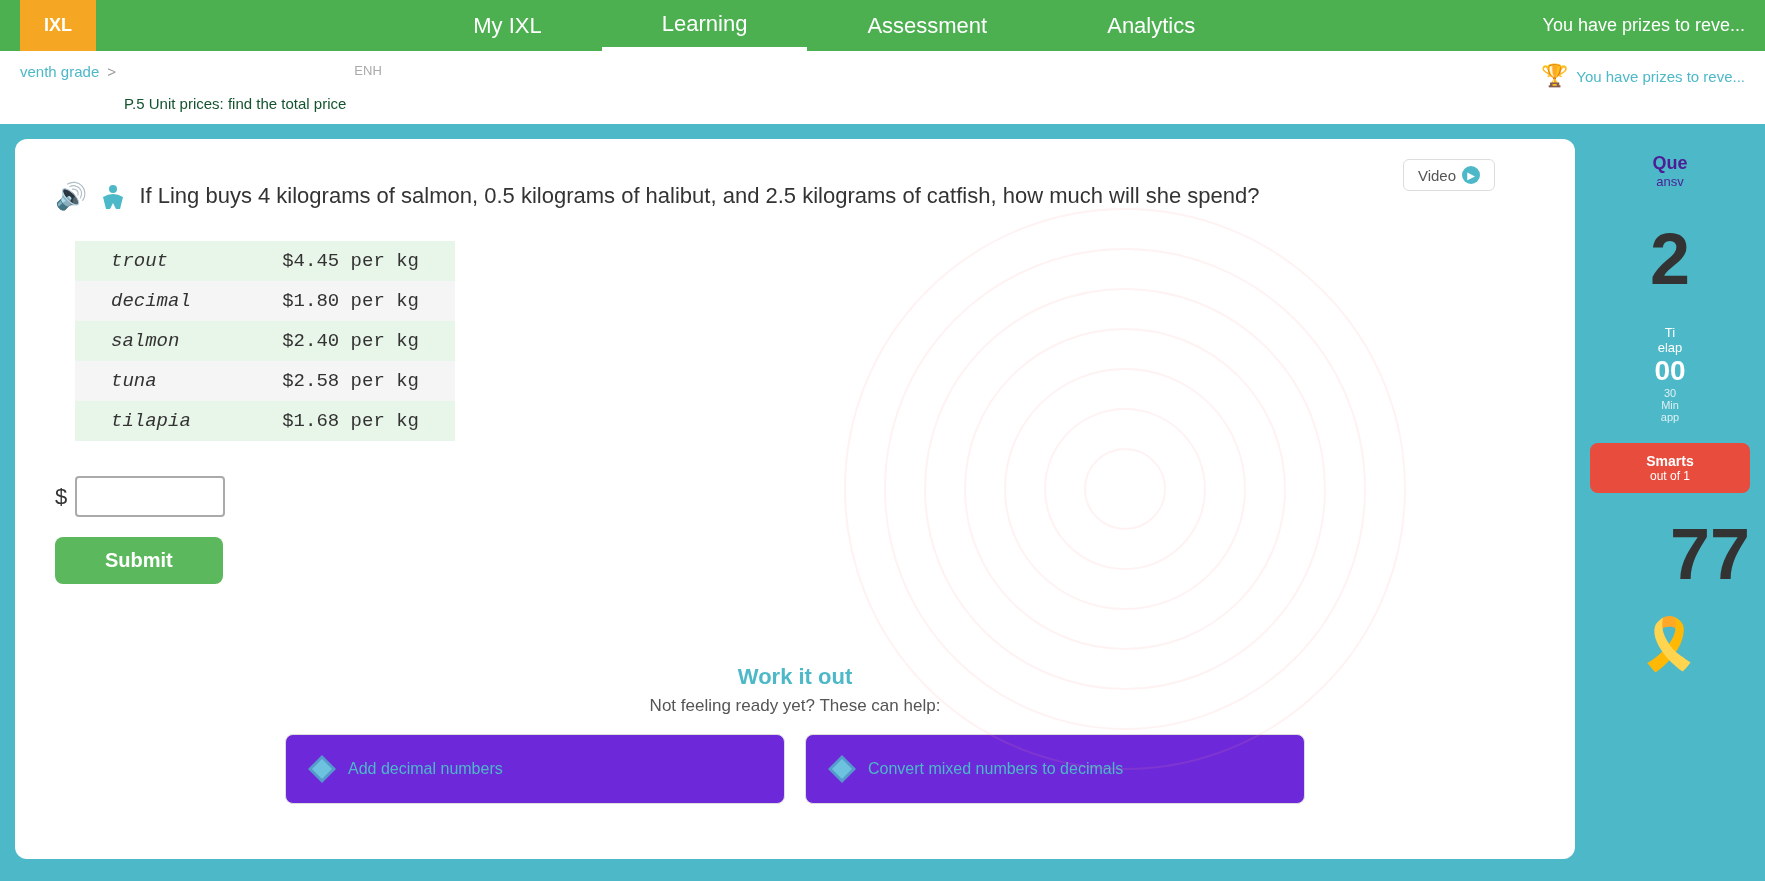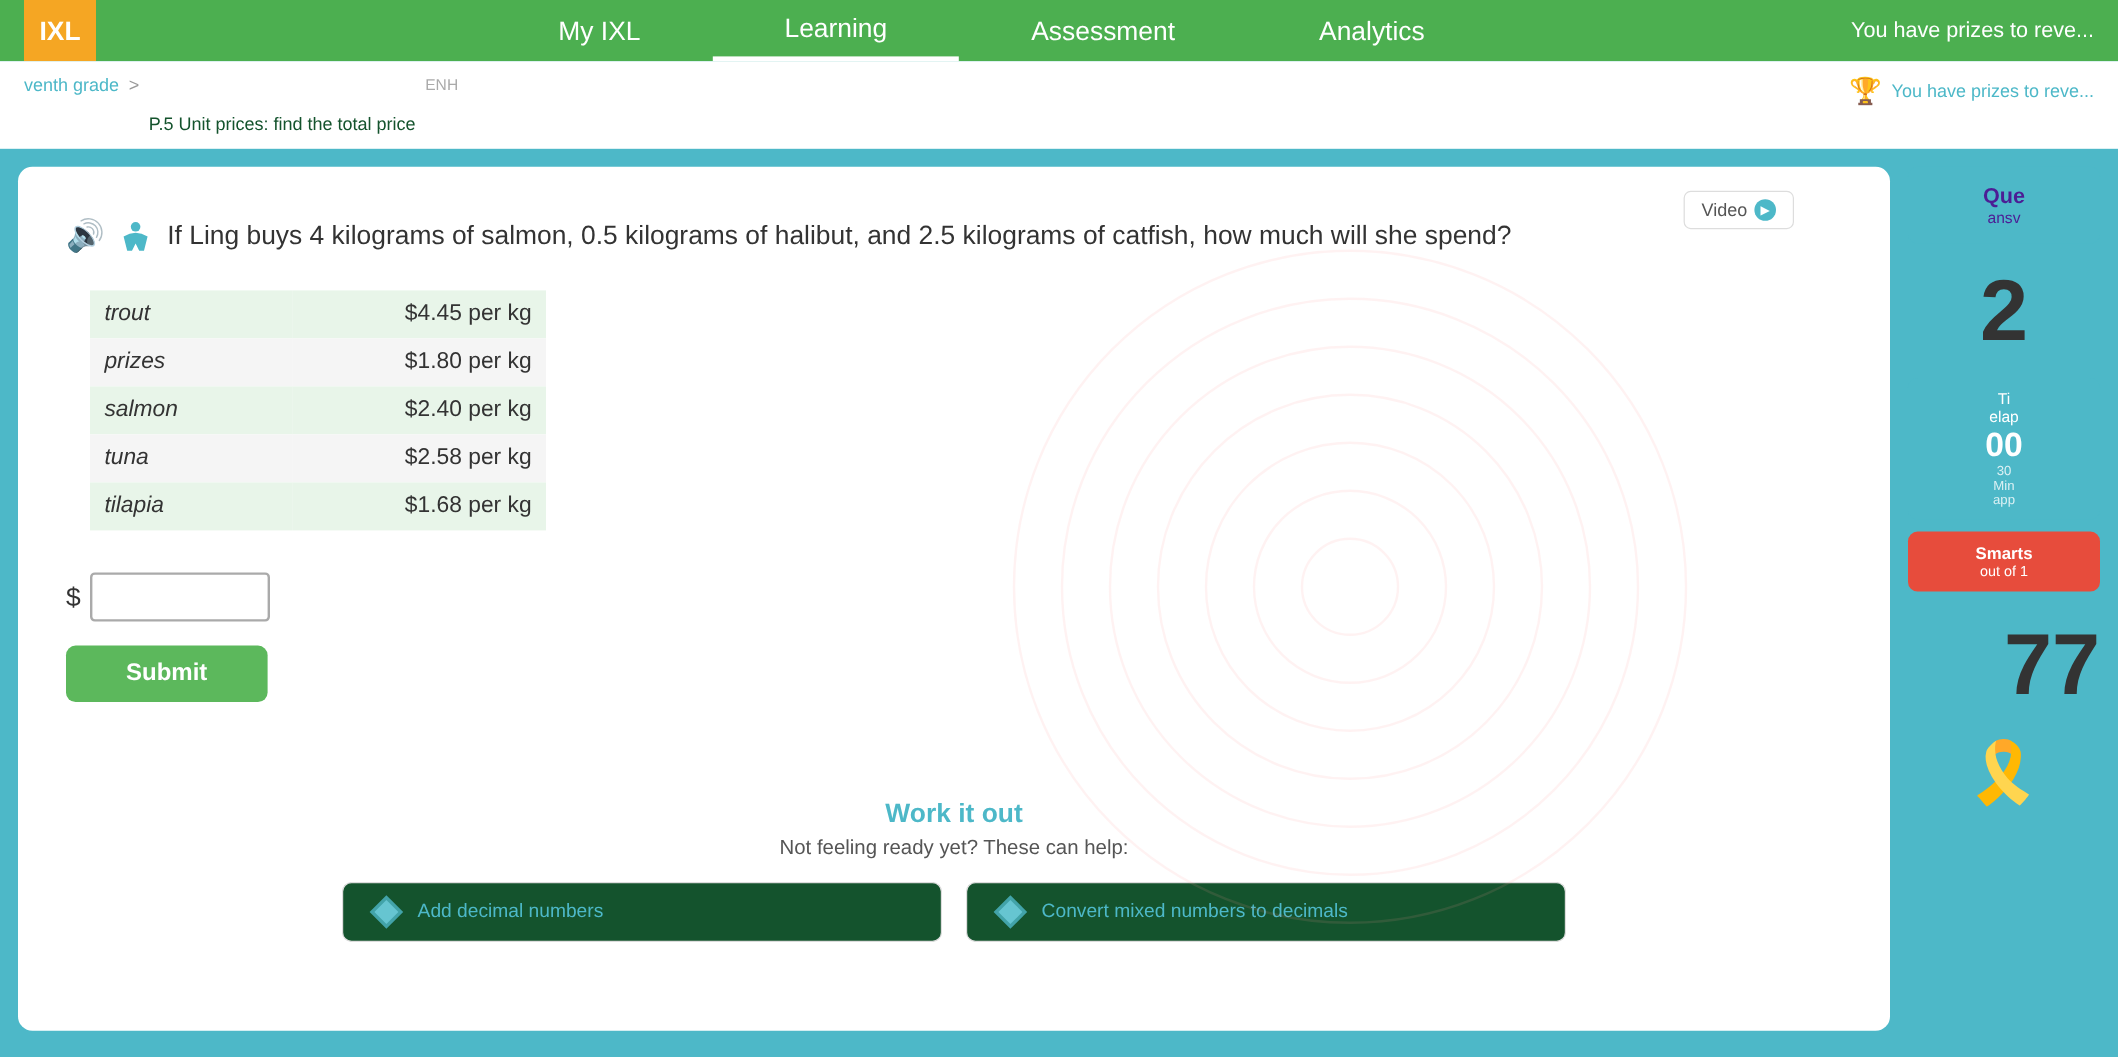--- a/index.html
+++ b/index.html
@@ -15,27 +15,27 @@
     .nav-bar {
       background: #4caf50;
       height: 51px;
       display: flex;
       align-items: center;
       padding: 0 20px;
       position: relative;
     }
     .nav-logo {
       background: #f5a623;
-      width: 60px;
+      width: 76px;
       height: 51px;
       display: flex;
       align-items: center;
       justify-content: center;
       font-weight: bold;
-      font-size: 22px;
+      font-size: 18px;
       color: white;
       margin-right: 30px;
       flex-shrink: 0;
     }
     .nav-links {
       display: flex;
       gap: 0;
       flex: 1;
       justify-content: center;
     }
@@ -174,23 +174,24 @@
       margin: 10px 0 0 20px;
       width: 380px;
     }
     .price-table tr:nth-child(odd) {
       background: #e8f5e9;
     }
     .price-table tr:nth-child(even) {
       background: #f5f5f5;
     }
     .price-table td {
-      padding: 9px 12px;
+      padding: 9px 36px;
       font-size: 19px;
       color: #333;
+      font-family: Liberation Mono, monospace;
     }
     .price-table td:first-child {
       font-style: italic;
       min-width: 120px;
     }
     .price-table td:last-child {
       text-align: right;
       min-width: 150px;
     }
 
@@ -243,24 +244,24 @@
       color: #555;
       font-size: 17px;
       margin-bottom: 18px;
     }
     .help-links {
       display: flex;
       gap: 20px;
       justify-content: center;
     }
     .help-link {
-      background: #14532d;
+      background: #6d28d9;
       border: 1px solid #ddd;
       border-radius: 8px;
-      padding: 8px 20px;
+      padding: 18px 20px;
       display: flex;
       align-items: center;
       gap: 10px;
       font-size: 16px;
       color: #4db8c8;
       cursor: pointer;
       flex: 1;
       max-width: 500px;
       text-decoration: none;
     }
@@ -424,21 +425,21 @@
       <p class="question-text">If Ling buys 4 kilograms of salmon, 0.5 kilograms of halibut, and 2.5 kilograms of catfish, how much will she spend?</p>
     </div>
 
     <table class="price-table">
       <tbody id="price-table-body">
           <tr>
             <td>trout</td>
             <td>$4.45 per kg</td>
           </tr>
           <tr>
-            <td>prizes</td>
+            <td>decimal</td>
             <td>$1.80 per kg</td>
           </tr>
           <tr>
             <td>salmon</td>
             <td>$2.40 per kg</td>
           </tr>
           <tr>
             <td>tuna</td>
             <td>$2.58 per kg</td>
           </tr>

